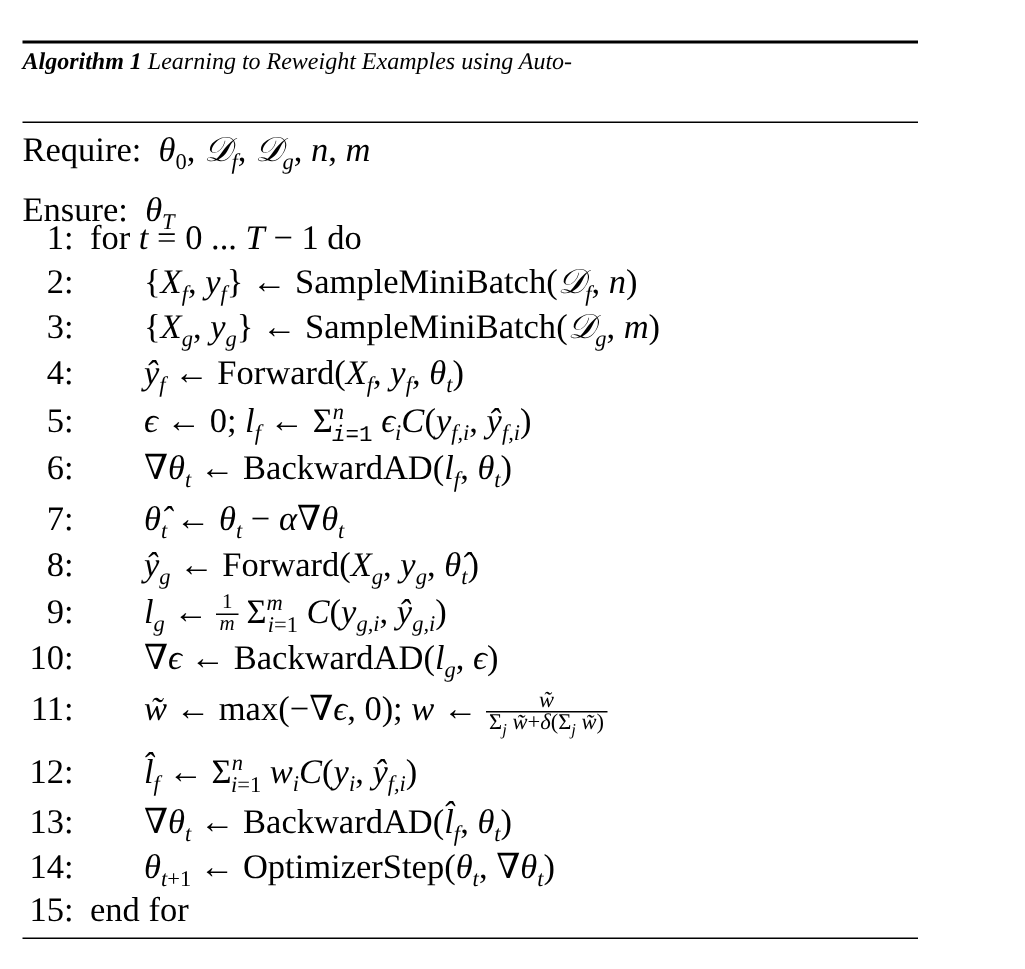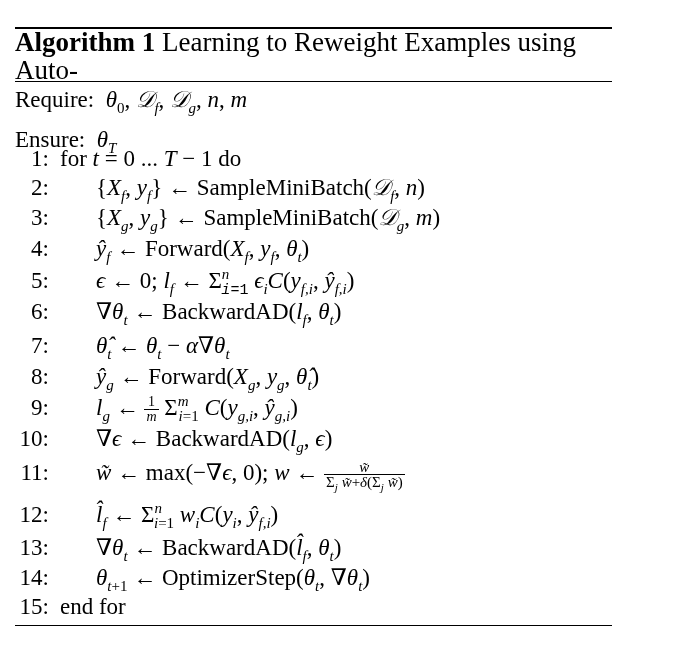--- a/index.html
+++ b/index.html
@@ -1,21 +1,21 @@
 <!DOCTYPE html>
 <html><head>
 <meta charset="utf-8">
 <style>
   html, body { margin:0; padding:0; background:#ffffff; }
   body { width:683px; height:646px; position:relative; overflow:hidden;
          font-family:"Liberation Serif","DejaVu Serif",serif; color:#000; }
   .rule { position:absolute; left:15px; width:597px; background:#000; }
   .rule.thick { height:2px; }
   .rule.thin { height:1px; }
-  .caption { position:absolute; left:15px; width:600px; font-size:27px; line-height:28px; }
+  .caption { position:absolute; left:15px; width:600px; font-size:16px; line-height:28px;font-style:italic; }
   .caption b { font-weight:bold; }
   .kw { font-weight:normal; }
   .ln { position:absolute; font-size:23px; line-height:26px; white-space:nowrap; }
   .lnum { position:absolute; left:15px; width:34px; text-align:right; }
   .stmt-top { position:absolute; left:60px; }
   .stmt { position:absolute; left:96px; }
   .m { font-style:italic; }
   sub, sup { font-size:15px; line-height:0; }
   .frac { display:inline-block; vertical-align:middle; text-align:center; font-size:14px; line-height:14px; }
   .frac .n { display:block; border-bottom:1px solid #000; padding:0 2px; }

